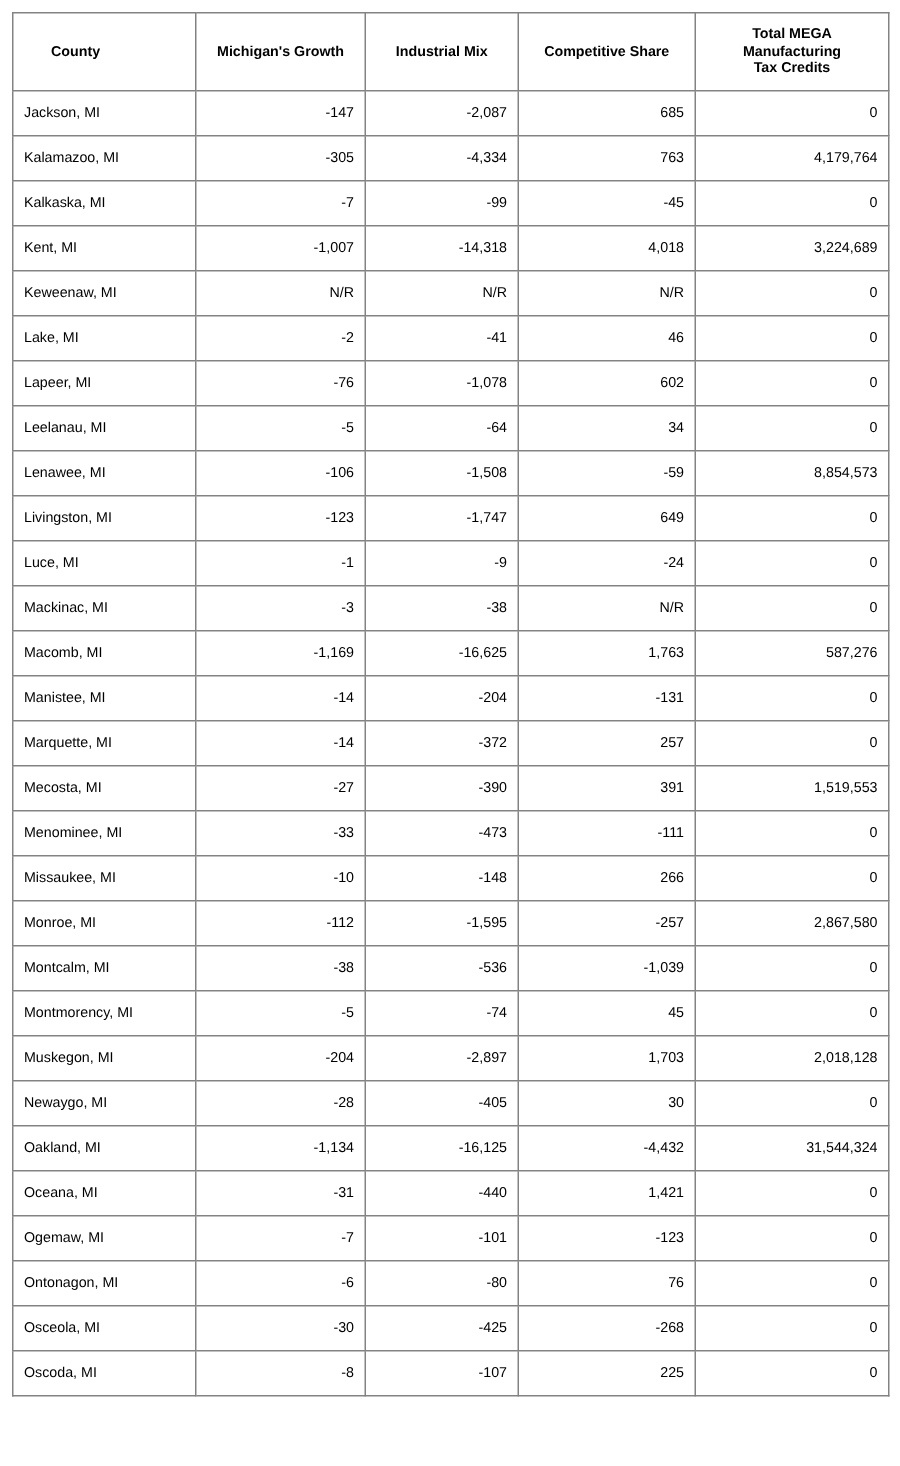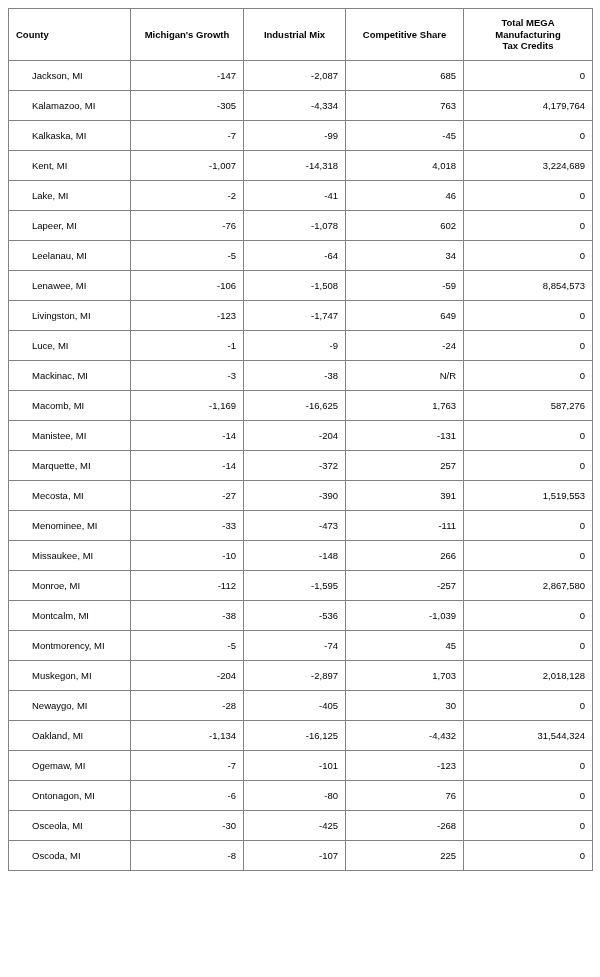--- a/index.html
+++ b/index.html
@@ -35,29 +35,29 @@
     vertical-align: middle;
     background: #ffffff;
   }
   table.data-table thead th {
     font-weight: bold;
     height: 52px;
     text-align: center;
   }
   table.data-table thead th.col-county {
     text-align: left;
-    padding-left: 7px;
+    padding-left: 25px;
   }
   table.data-table tbody td {
     height: 30px;
     font-weight: normal;
   }
   table.data-table tbody td.cell-county {
     text-align: left;
-    padding-left: 23px;
+    padding-left: 7px;
     white-space: nowrap;
   }
   table.data-table tbody td.cell-num {
     text-align: right;
     padding-right: 7px;
     white-space: nowrap;
   }
   
   col.w-county { width: 122px; }
   col.w-growth { width: 113px; }
@@ -115,20 +115,27 @@
           <td class="cell-num">0</td>
         </tr>
         <tr>
           <td class="cell-county">Kent, MI</td>
           <td class="cell-num">-1,007</td>
           <td class="cell-num">-14,318</td>
           <td class="cell-num">4,018</td>
           <td class="cell-num">3,224,689</td>
         </tr>
         <tr>
+          <td class="cell-county">Keweenaw, MI</td>
+          <td class="cell-num">N/R</td>
+          <td class="cell-num">N/R</td>
+          <td class="cell-num">N/R</td>
+          <td class="cell-num">0</td>
+        </tr>
+        <tr>
           <td class="cell-county">Lake, MI</td>
           <td class="cell-num">-2</td>
           <td class="cell-num">-41</td>
           <td class="cell-num">46</td>
           <td class="cell-num">0</td>
         </tr>
         <tr>
           <td class="cell-county">Lapeer, MI</td>
           <td class="cell-num">-76</td>
           <td class="cell-num">-1,078</td>
@@ -248,20 +255,27 @@
           <td class="cell-num">0</td>
         </tr>
         <tr>
           <td class="cell-county">Oakland, MI</td>
           <td class="cell-num">-1,134</td>
           <td class="cell-num">-16,125</td>
           <td class="cell-num">-4,432</td>
           <td class="cell-num">31,544,324</td>
         </tr>
         <tr>
+          <td class="cell-county">Oceana, MI</td>
+          <td class="cell-num">-31</td>
+          <td class="cell-num">-440</td>
+          <td class="cell-num">1,421</td>
+          <td class="cell-num">0</td>
+        </tr>
+        <tr>
           <td class="cell-county">Ogemaw, MI</td>
           <td class="cell-num">-7</td>
           <td class="cell-num">-101</td>
           <td class="cell-num">-123</td>
           <td class="cell-num">0</td>
         </tr>
         <tr>
           <td class="cell-county">Ontonagon, MI</td>
           <td class="cell-num">-6</td>
           <td class="cell-num">-80</td>

